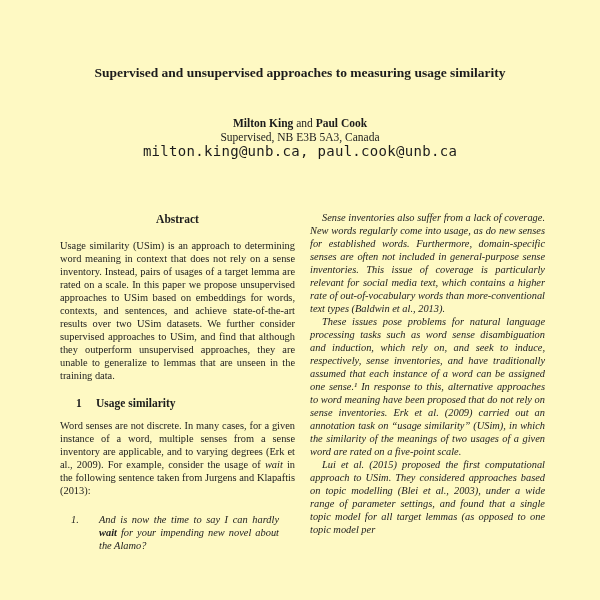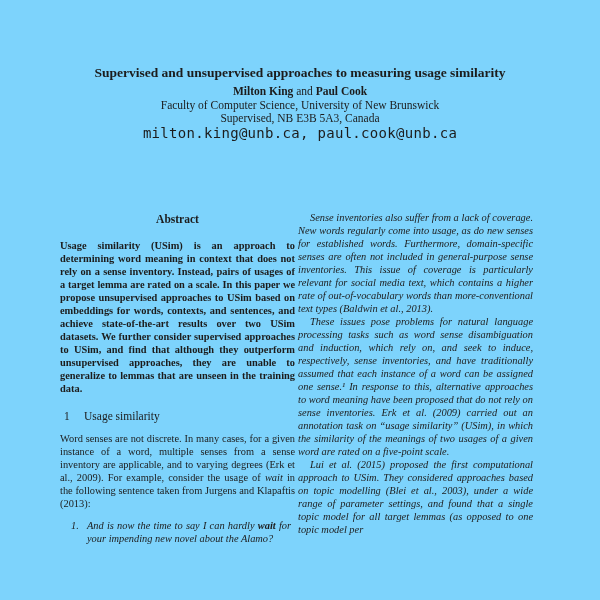--- a/index.html
+++ b/index.html
@@ -4,35 +4,35 @@
 <style>
   html, body {
     margin: 0;
     padding: 0;
     background: #ffffff;
   }
   .page {
     position: relative;
     width: 600px;
     height: 600px;
-    background: #7dd3fc;
+    background: #fef9c3;
     overflow: hidden;
     font-family: "Liberation Serif", serif;
     color: #1c1c1c;
   }
   .paper-title {
     margin-top: 64px;
     text-align: center;
     font-weight: bold;
     font-size: 13.5px;
     line-height: 17px;
     padding: 0 50px;
   }
   .author-block {
-    margin-top: 4px;
+    margin-top: 36px;
     text-align: center;
     font-size: 11.5px;
     line-height: 13.5px;
   }
   .author-names { font-size: 11.5px; }
   .author-name { font-weight: bold; }
   .author-and { font-weight: normal; }
   .affiliation { font-size: 11.5px; line-height: 13.5px; }
   .emails {
     font-family: "DejaVu Sans Mono", "Liberation Mono", monospace;
@@ -40,78 +40,76 @@
     line-height: 14px;
     letter-spacing: 0.3px;
   }
   .columns {
     position: absolute;
     top: 211px;
     left: 60px;
     right: 55px;
     bottom: 0;
     display: flex;
-    gap: 3px;
+    gap: 15px;
   }
   .col {
     width: 235px;
     flex: 0 0 235px;
     font-size: 10.4px;
     line-height: 13px;
     text-align: justify;
   }
   .abstract-heading {
     text-align: center;
     font-weight: bold;
     font-size: 11.5px;
     margin: 2px 0 13px 0;
   }
   .abstract-body {
     margin: 0 13px 0 16px;
     text-align: justify;
-    font-weight: bold;
   }
   .section-heading {
-    font-weight: normal;
+    font-weight: bold;
     font-size: 11.5px;
-    margin: 15px 0 9px 4px;
+    margin: 15px 0 9px 16px;
     text-align: left;
   }
   .section-number { display: inline-block; min-width: 20px; }
   p.body-par { margin: 0; }
   p.indent { text-indent: 12px; font-style: italic; }
   .emph { font-style: italic; }
   .example-list {
     margin-top: 9px;
     position: relative;
     padding-left: 23px;
   }
   .example-number {
     position: absolute;
     left: 11px;
     top: 0;
     font-style: italic;
   }
   .example-text {
     font-style: italic;
     text-align: justify;
-    margin: 4px;
+    margin: 16px;
   }
   .example-emph { font-weight: bold; font-style: italic; }
 </style>
 </head>
 <body>
 
 <div class="page">
 
   <div class="paper-title">Supervised and unsupervised approaches to measuring usage similarity</div>
 
   <div class="author-block">
     <div class="author-names"><span class="author-name">Milton King</span><span class="author-and"> and </span><span class="author-name">Paul Cook</span></div>
-    <div class="affiliation">Faculty of Computer Science, University of New Brunswick</div>
     <div class="affiliation">Supervised, NB E3B 5A3, Canada</div>
     <div class="emails">milton.king@unb.ca, paul.cook@unb.ca</div>
   </div>
 
   <div class="columns">
 
     <div class="col">
       <div class="abstract-heading">Abstract</div>
       <p class="abstract-body body-par">Usage similarity (USim) is an approach to determining word meaning in context that does not rely on a sense inventory. Instead, pairs of usages of a target lemma are rated on a scale. In this paper we propose unsupervised approaches to USim based on embeddings for words, contexts, and sentences, and achieve state-of-the-art results over two USim datasets. We further consider supervised approaches to USim, and find that although they outperform unsupervised approaches, they are unable to generalize to lemmas that are unseen in the training data.</p>
 

